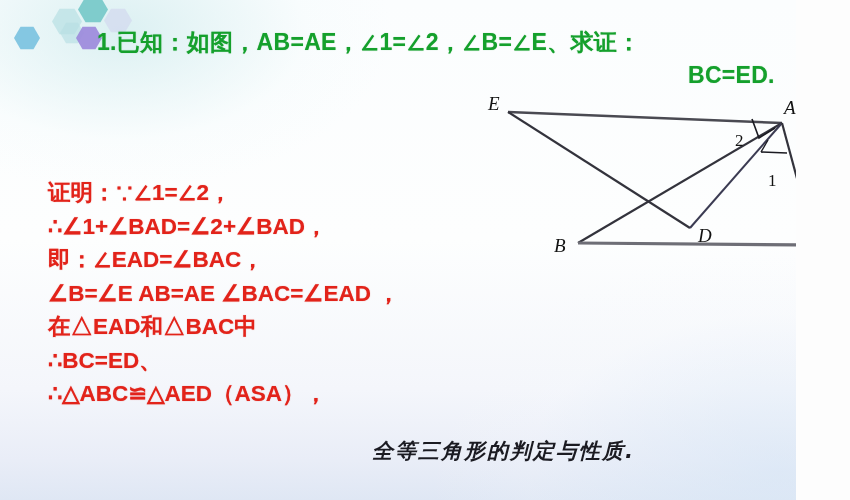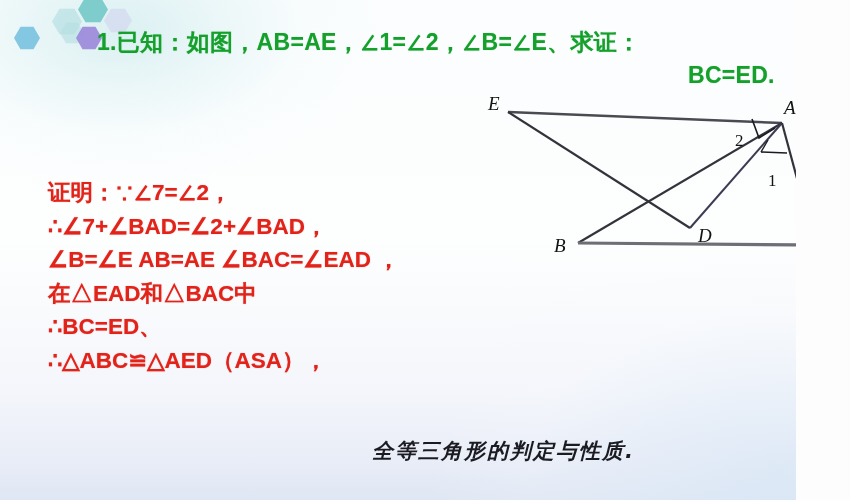--- a/index.html
+++ b/index.html
@@ -68,22 +68,23 @@
     <div class="hex" style="left:78px;top:-4px;width:30px;height:27px;background:#79c9c9;opacity:.95;"></div>
     <div class="hex" style="left:104px;top:8px;width:28px;height:25px;background:#d3d9ef;opacity:.75;"></div>
     <div class="hex" style="left:60px;top:22px;width:24px;height:22px;background:#b7dfe4;opacity:.65;"></div>
     <div class="hex" style="left:76px;top:26px;width:26px;height:24px;background:#9b87dc;opacity:.9;"></div>
   </div>
 
   <div class="stmt" id="stmt-line1">1.已知：如图，AB=AE，∠1=∠2，∠B=∠E、求证：</div>
   <div class="stmt" id="stmt-line2">BC=ED.</div>
 
   <div class="proof">
-    <div>证明：∵∠7=∠2，</div>
-    <div>∴∠7+∠BAD=∠2+∠BAD，</div>
+    <div>证明：∵∠1=∠2，</div>
+    <div>∴∠1+∠BAD=∠2+∠BAD，</div>
+    <div>即：∠EAD=∠BAC，</div>
     <div>∠B=∠E    AB=AE ∠BAC=∠EAD ，</div>
     <div>在△EAD和△BAC中</div>
     <div>∴BC=ED、</div>
     <div>∴△ABC≌△AED（ASA），</div>
   </div>
 
   <div id="figure">
     <svg width="370" height="200" viewBox="0 0 370 200">
 
       <line x1="28" y1="32" x2="302" y2="43" stroke="#4a4a52" stroke-width="2.6"></line>

